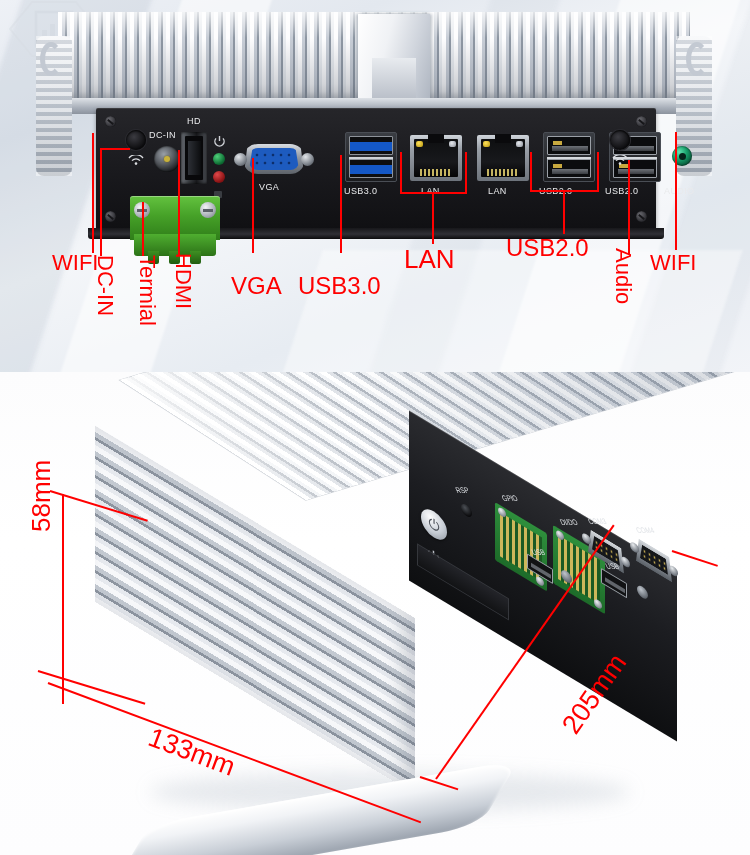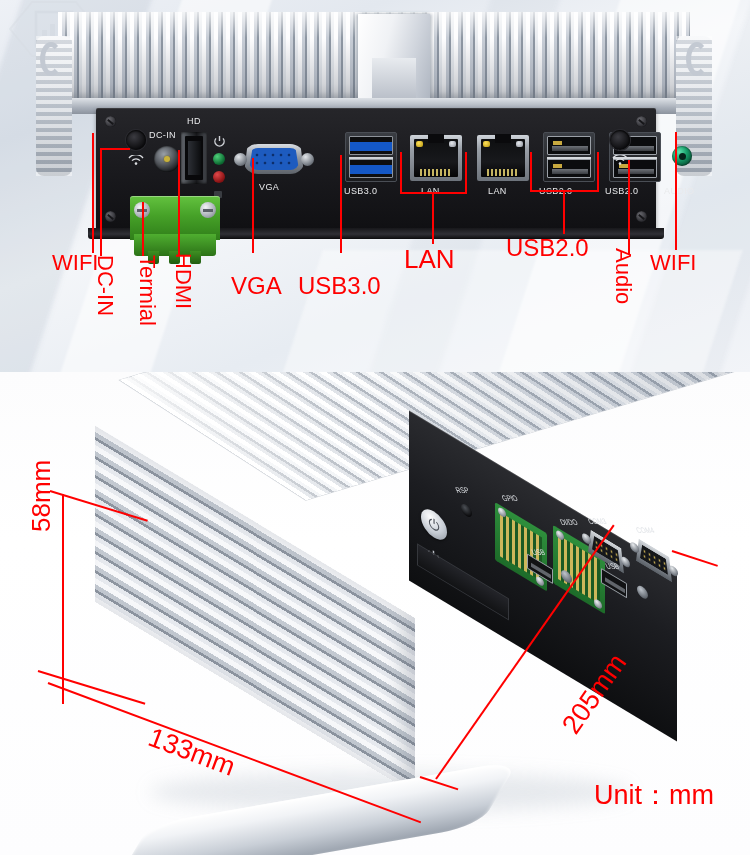--- a/index.html
+++ b/index.html
@@ -544,16 +544,15 @@
     <div class="dim-text" style="left:26px; top:160px; font-size:26px; transform:rotate(-90deg); transform-origin:left top;">58mm</div>
 
     <div class="dimline" style="left:48px; top:310px; width:398px; height:2px; transform:rotate(20.5deg); transform-origin:left center;"></div>
     <div class="dim-text" style="left:155px; top:350px; font-size:27px; transform:rotate(20.5deg); transform-origin:left top;">133mm</div>
 
     <div class="dimline" style="left:436px; top:406px; width:310px; height:2px; transform:rotate(-55deg); transform-origin:left center;"></div>
     <div class="dimline" style="left:420px; top:404px; width:40px; height:2px; transform:rotate(18deg); transform-origin:left center;"></div>
     <div class="dimline" style="left:672px; top:178px; width:48px; height:2px; transform:rotate(18deg); transform-origin:left center;"></div>
     <div class="dim-text" style="left:556px; top:350px; font-size:27px; transform:rotate(-55deg); transform-origin:left top;">205mm</div>
 
-    <div class="dim-text" style="left:594px; top:405px; font-size:27px;">Unit：mm</div>
   </div>
 
 </div>
 
 </body></html>

